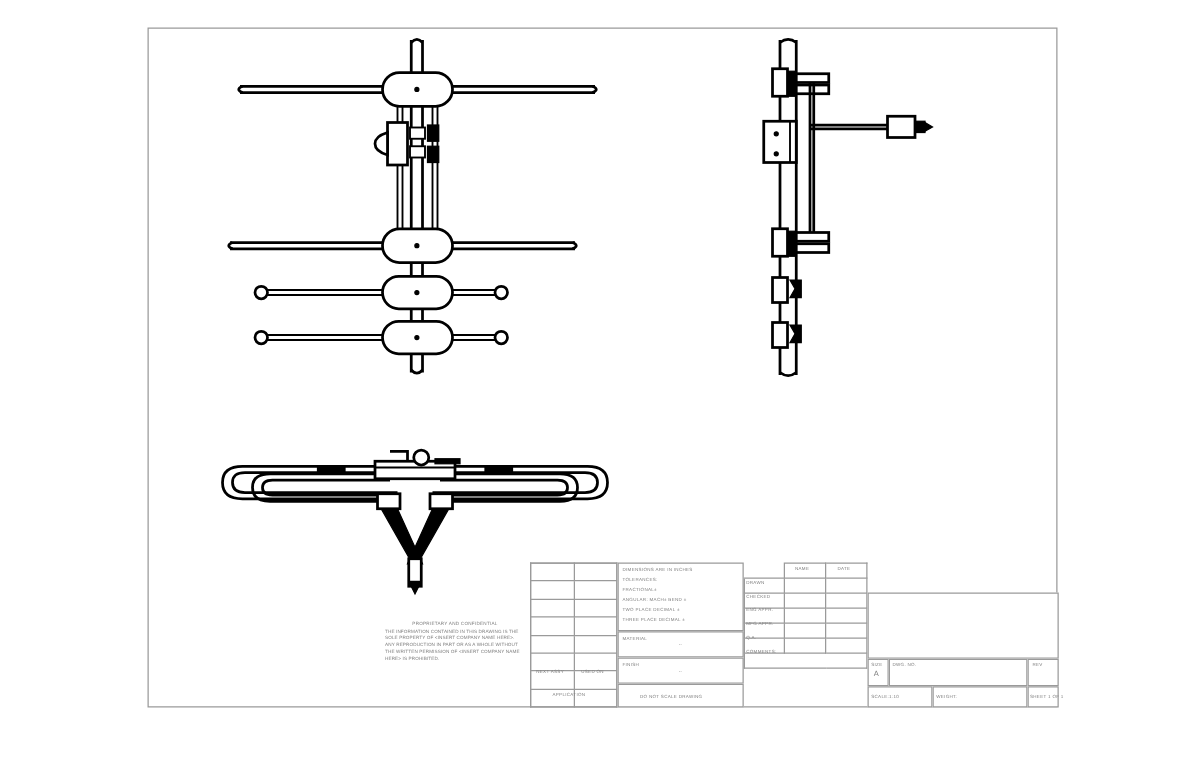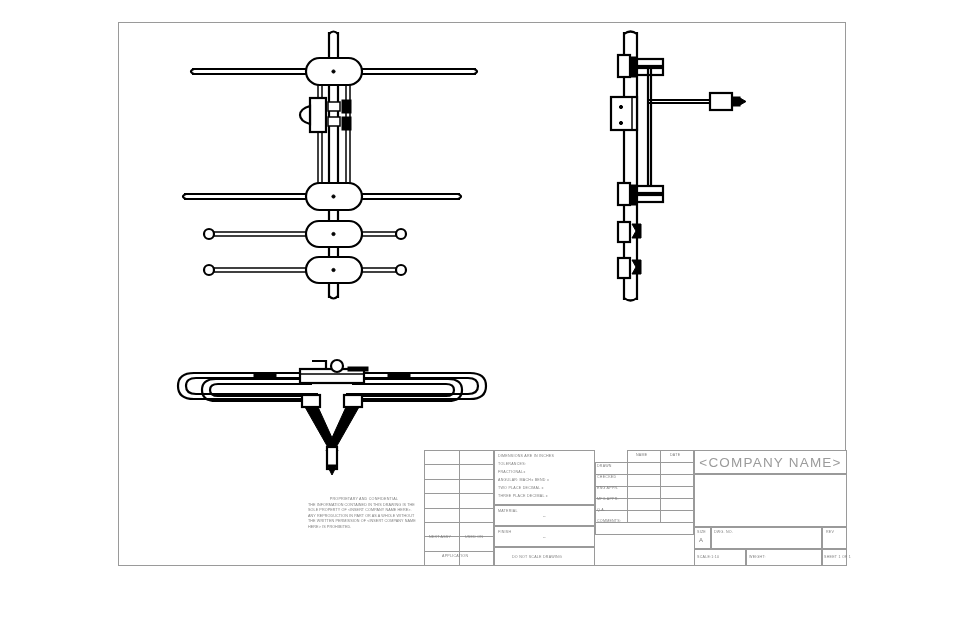--- a/index.html
+++ b/index.html
@@ -334,23 +334,20 @@
       <div class="lbl" style="left:41px;top:3px;">NAME</div>
       <div class="lbl" style="left:75px;top:3px;">DATE</div>
       <div class="lbl" style="left:2px;top:14px;">DRAWN</div>
       <div class="lbl" style="left:2px;top:25px;">CHECKED</div>
       <div class="lbl" style="left:2px;top:36px;">ENG APPR.</div>
       <div class="lbl" style="left:2px;top:47px;">MFG APPR.</div>
       <div class="lbl" style="left:2px;top:58px;">Q.A.</div>
       <div class="lbl" style="left:2px;top:69px;">COMMENTS:</div>
     </div>
 
-    <div class="cell" style="left:270px;top:0;width:153px;height:24px;">
-      <div id="company">&lt;COMPANY NAME&gt;</div>
-    </div>
     <div class="cell" style="left:270px;top:24px;width:153px;height:53px;"></div>
 
     <div class="cell" style="left:270px;top:77px;width:17px;height:22px;">
       <div class="lbl" style="left:2px;top:2px;">SIZE</div>
       <div style="position:absolute;left:4px;top:9px;font-size:6px;color:#7e7e7e;">A</div>
     </div>
     <div class="cell" style="left:287px;top:77px;width:111px;height:22px;">
       <div class="lbl" style="left:2px;top:2px;">DWG.  NO.</div>
       <div class="lbl" style="left:40px;top:10px;"></div>
     </div>

